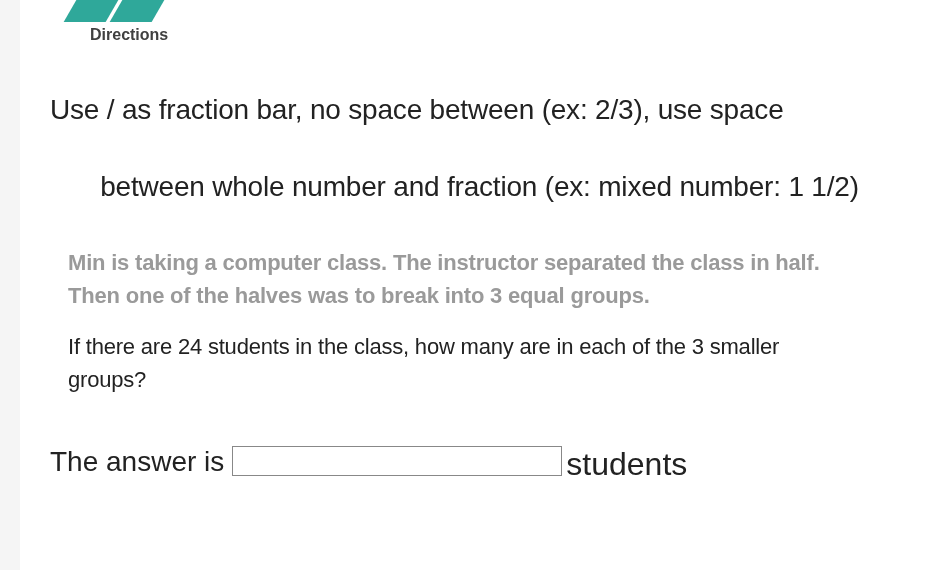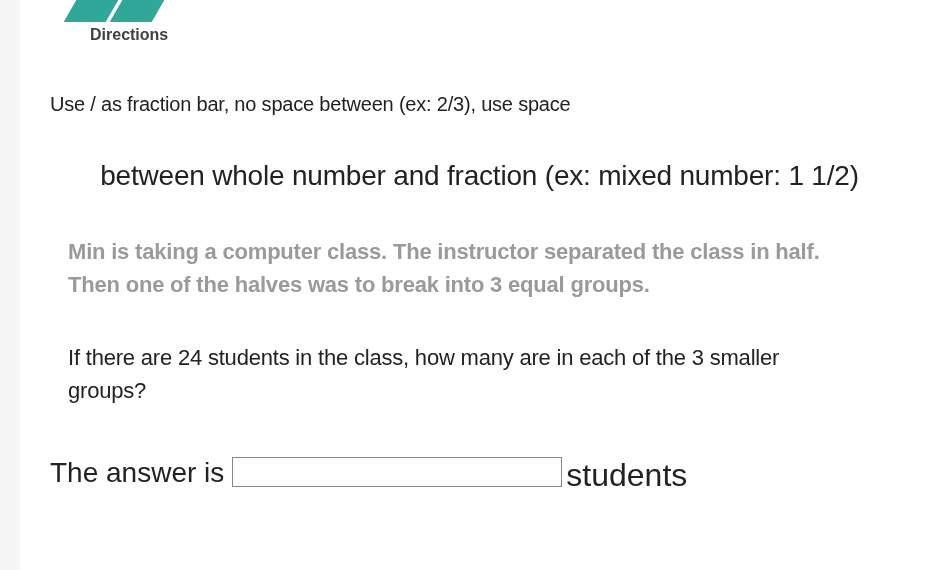--- a/index.html
+++ b/index.html
@@ -57,21 +57,21 @@
       margin-top: 4px;
       margin-left: 40px;
     }
     .direction-text {
       font-size: 15px;
       color: #222;
       margin-left: 20px;
       margin-top: 6px;
     }
     .instruction-text {
-      font-size: 20px;
+      font-size: 28px;
       color: #222;
       line-height: 1.4;
       margin-top: 40px;
       letter-spacing: -0.2px;
     }
     .instruction-text-2 {
       font-size: 28px;
       color: #222;
       line-height: 1.4;
       margin-top: 38px;
@@ -85,21 +85,21 @@
       line-height: 1.5;
       margin-top: 40px;
       margin-left: 18px;
       max-width: 780px;
       letter-spacing: -0.2px;
     }
     .problem-question {
       font-size: 22px;
       color: #222;
       line-height: 1.5;
-      margin-top: 40px;
+      margin-top: 18px;
       margin-left: 18px;
       max-width: 780px;
       letter-spacing: -0.2px;
     }
     .answer-row {
       margin-top: 50px;
       font-size: 28px;
       color: #222;
       display: flex;
       align-items: flex-start;

